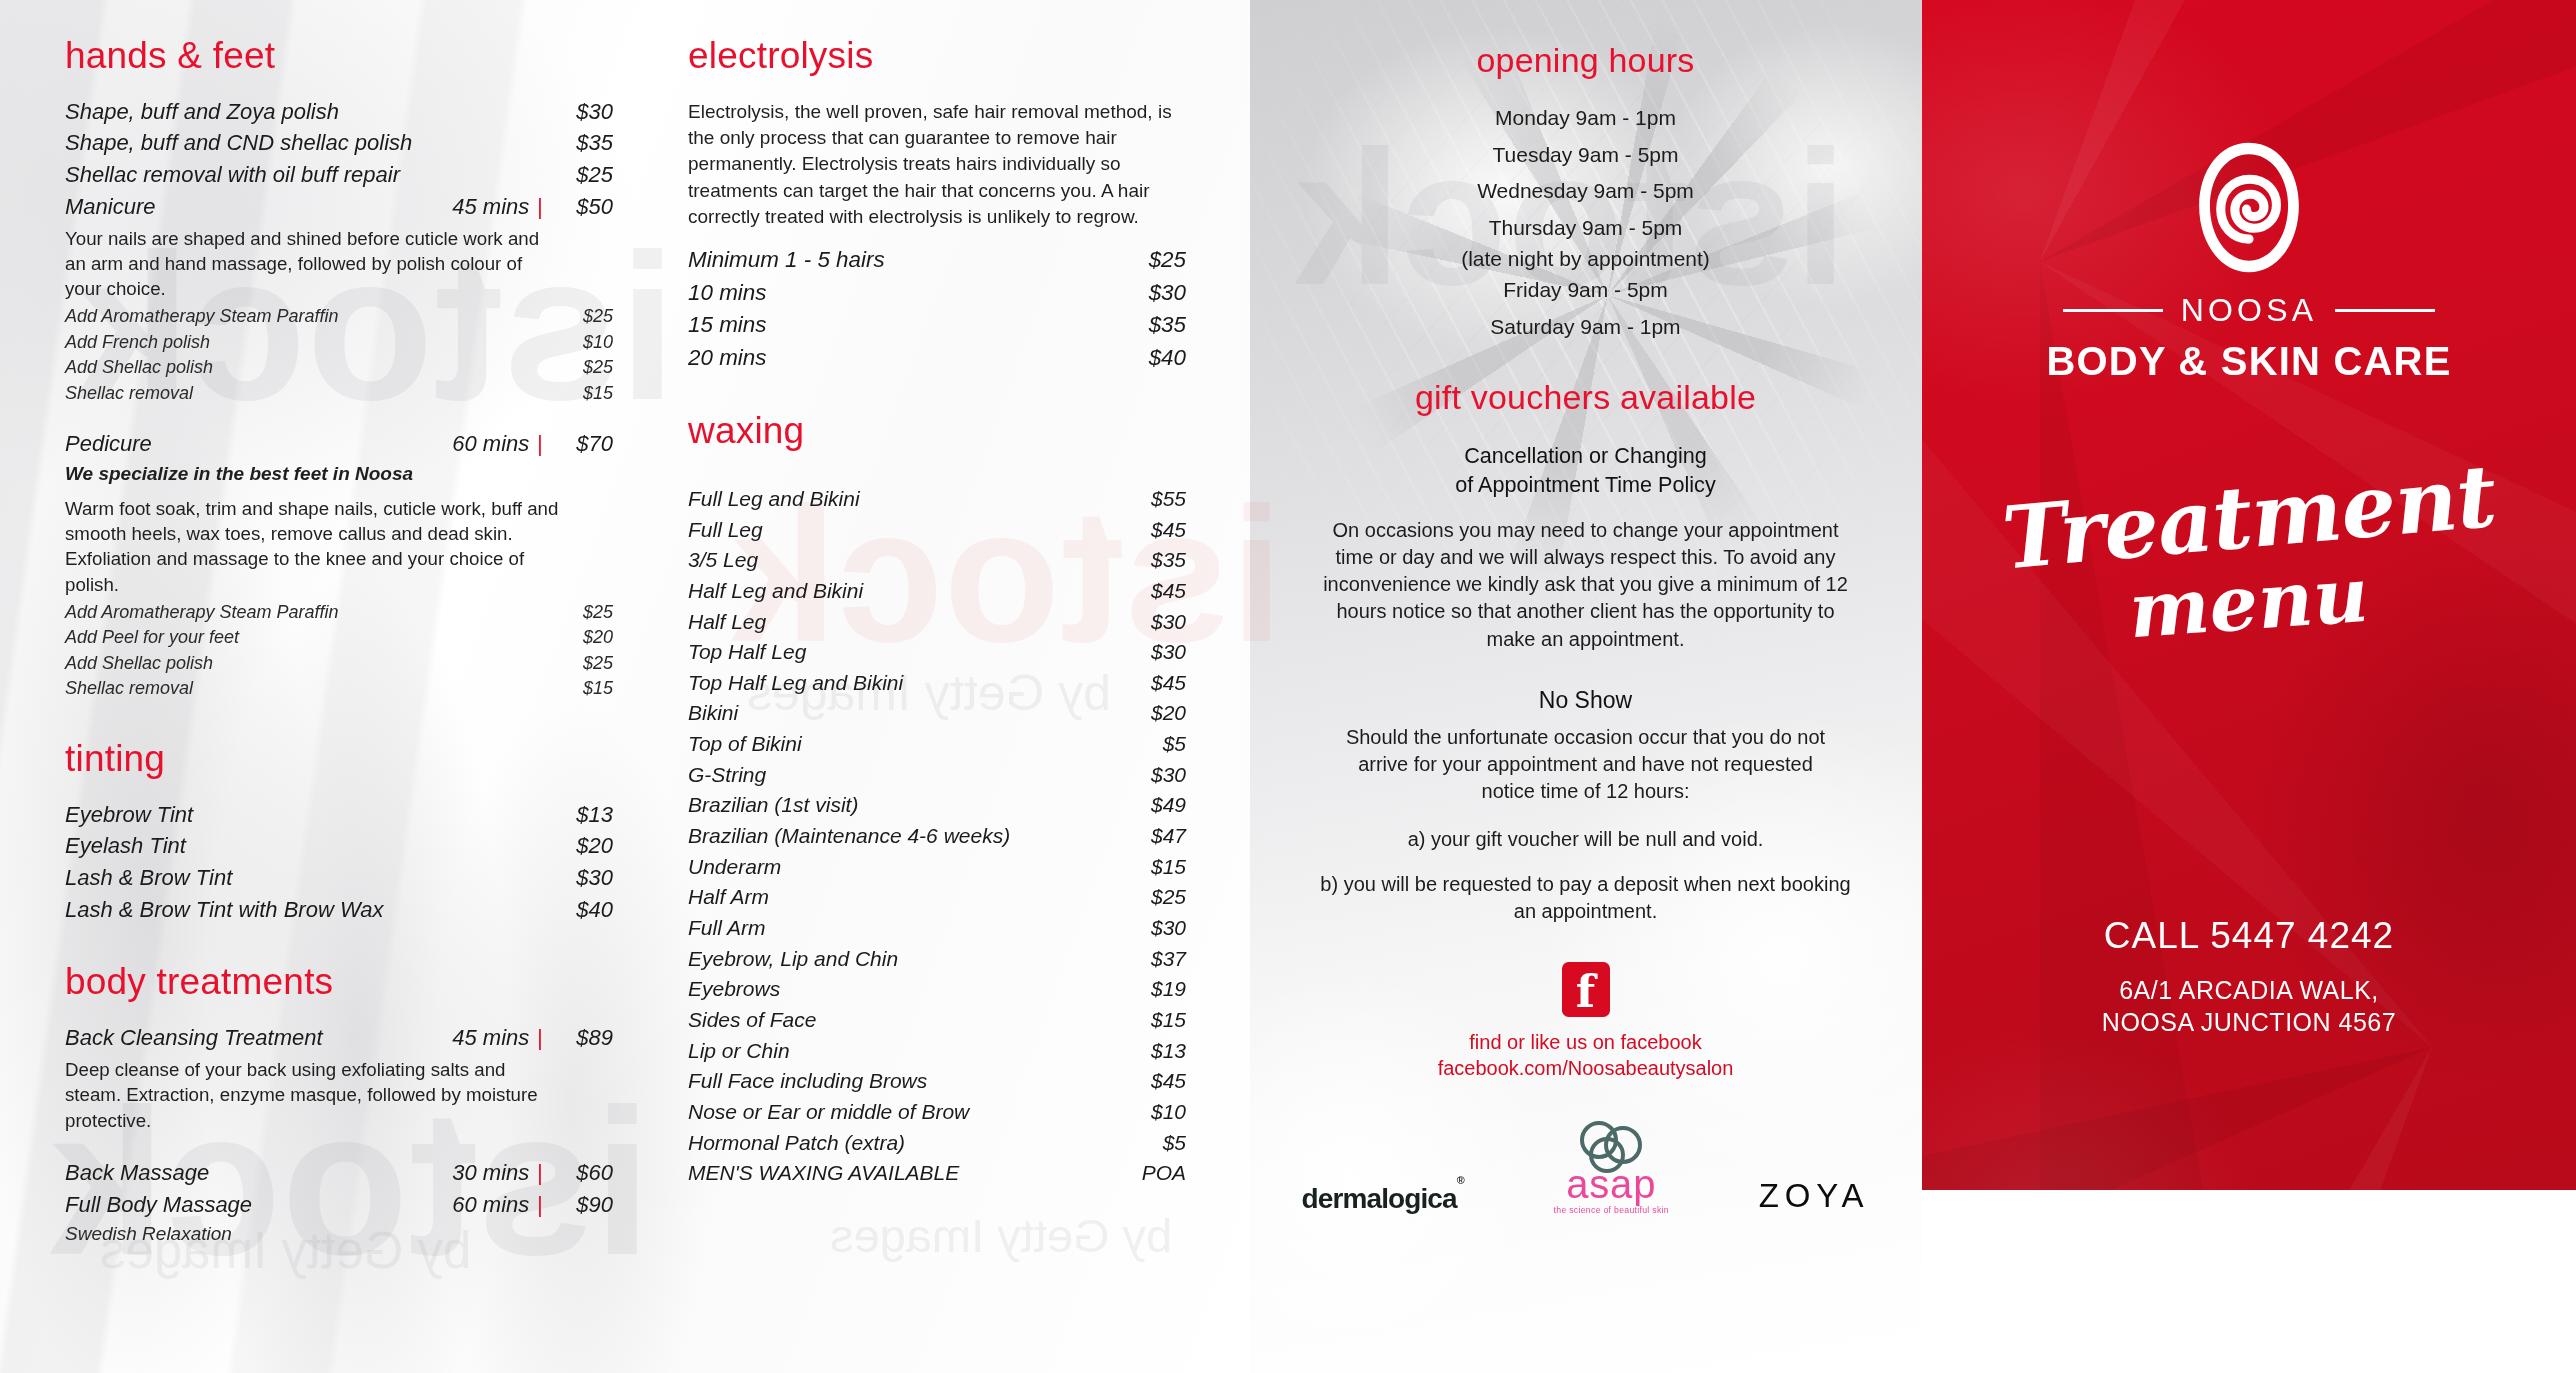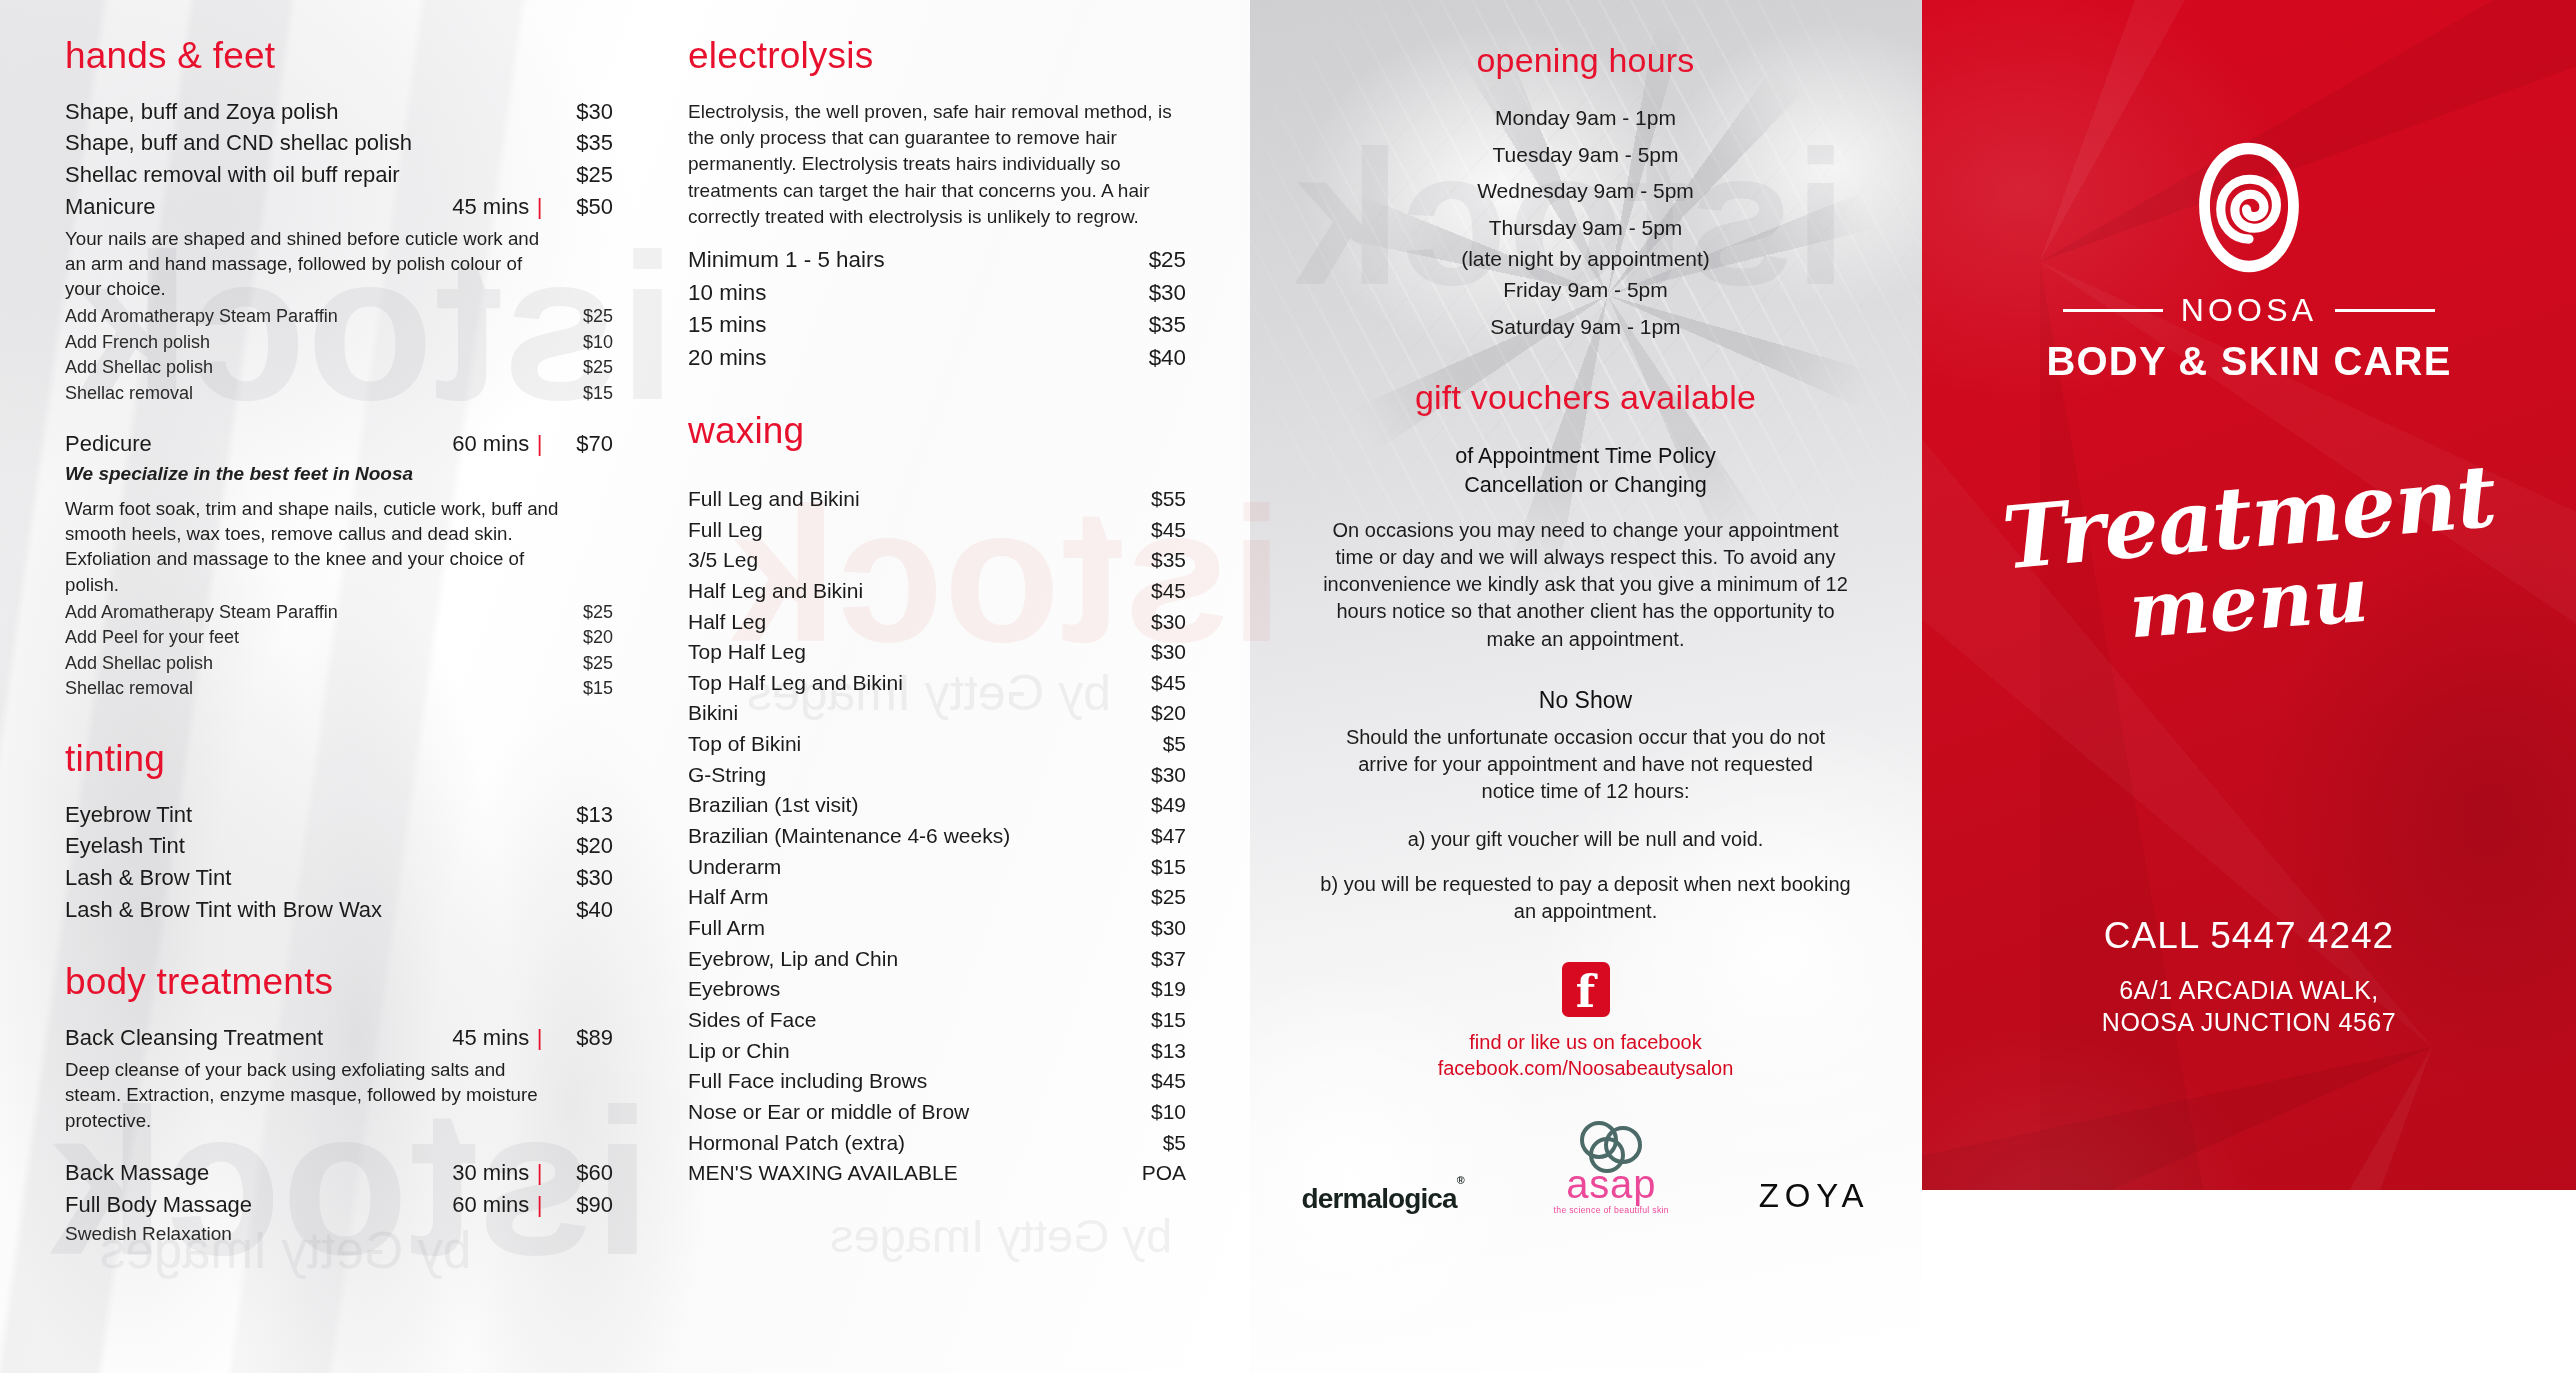--- a/index.html
+++ b/index.html
@@ -86,21 +86,21 @@
   #col-services{left:65px;width:548px;}
   #col-waxing{left:688px;width:498px;}
   #col-info{left:1295px;width:581px;text-align:center;}
 
   .sec-title{
     color:#E8112D;font-weight:400;letter-spacing:0.2px;
     font-size:37px;line-height:1;margin:0;
   }
   #col-info .sec-title{font-size:34px;}
 
-  .row{display:flex;align-items:flex-end;font-size:22px;color:#1b1b1b;line-height:1.44;}
+  .row{display:flex;align-items:flex-end;font-size:22px;color:#1b1b1b;line-height:1.44;font-style:italic;}
   .row .name{flex:0 1 auto;white-space:nowrap;}
   .row .fill{flex:1 1 auto;}
   .row .mins{white-space:nowrap;font-size:22px;}
   .row .sep{color:#E8112D;padding:0 7.5px;font-weight:400;}
   .row .price{width:80px;text-align:right;white-space:nowrap;}
   .row.sub{font-size:18px;color:#2a2a2a;line-height:1.42;}
   .row.sub .price{width:80px;}
 
   .desc{font-size:18.7px;color:#1f1f1f;line-height:1.36;margin:3.3px 0 2.5px;max-width:498px;}
   .desc.ital{font-style:italic;font-weight:600;font-size:19px;margin:1.7px 0 8.3px;}
@@ -503,22 +503,22 @@
     <div class="hours-line">Wednesday 9am - 5pm</div>
     <div class="hours-line">Thursday 9am - 5pm</div>
     <div class="hours-line" style="line-height:1.25">(late night by appointment)</div>
     <div class="hours-line">Friday 9am - 5pm</div>
     <div class="hours-line">Saturday 9am - 1pm</div>
 
     <div style="height:35px"></div>
     <h2 class="sec-title">gift vouchers available</h2>
 
     <div style="height:28px"></div>
+    <div class="policy-h">Cancellation or Changing</div>
     <div class="policy-h">of Appointment Time Policy</div>
-    <div class="policy-h">Cancellation or Changing</div>
 
     <div style="height:16.6px"></div>
     <div class="policy-p" style="padding:0 28px">On occasions you may need to change your appointment time or day and we will always respect this. To avoid any inconvenience we kindly ask that you give a minimum of 12 hours notice  so that another client has the opportunity to make an appointment.</div>
 
     <div style="height:33px"></div>
     <div class="noshow-h">No Show</div>
     <div style="height:8.3px"></div>
     <div class="policy-p" style="padding:0 37px">Should the unfortunate occasion occur that you do not arrive for your appointment and have not requested notice time of 12 hours:</div>
     <div style="height:20px"></div>
     <div class="policy-p">a) your gift voucher will be null and void.</div>

